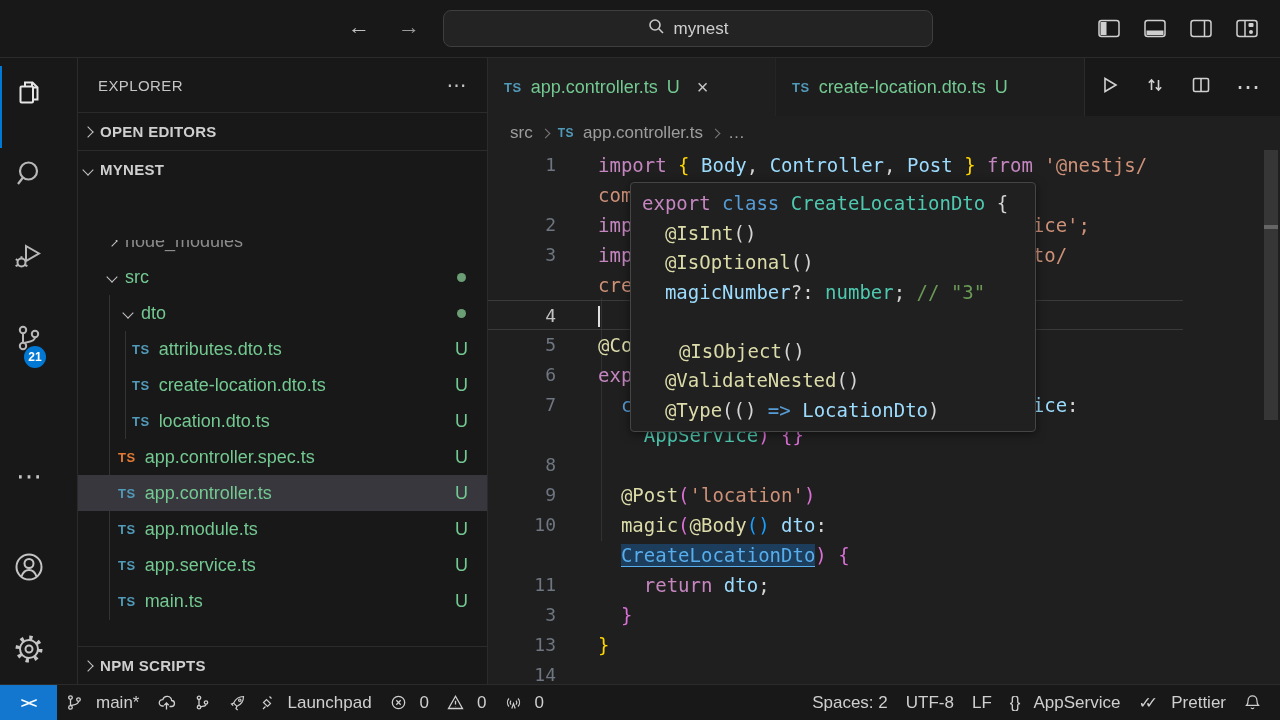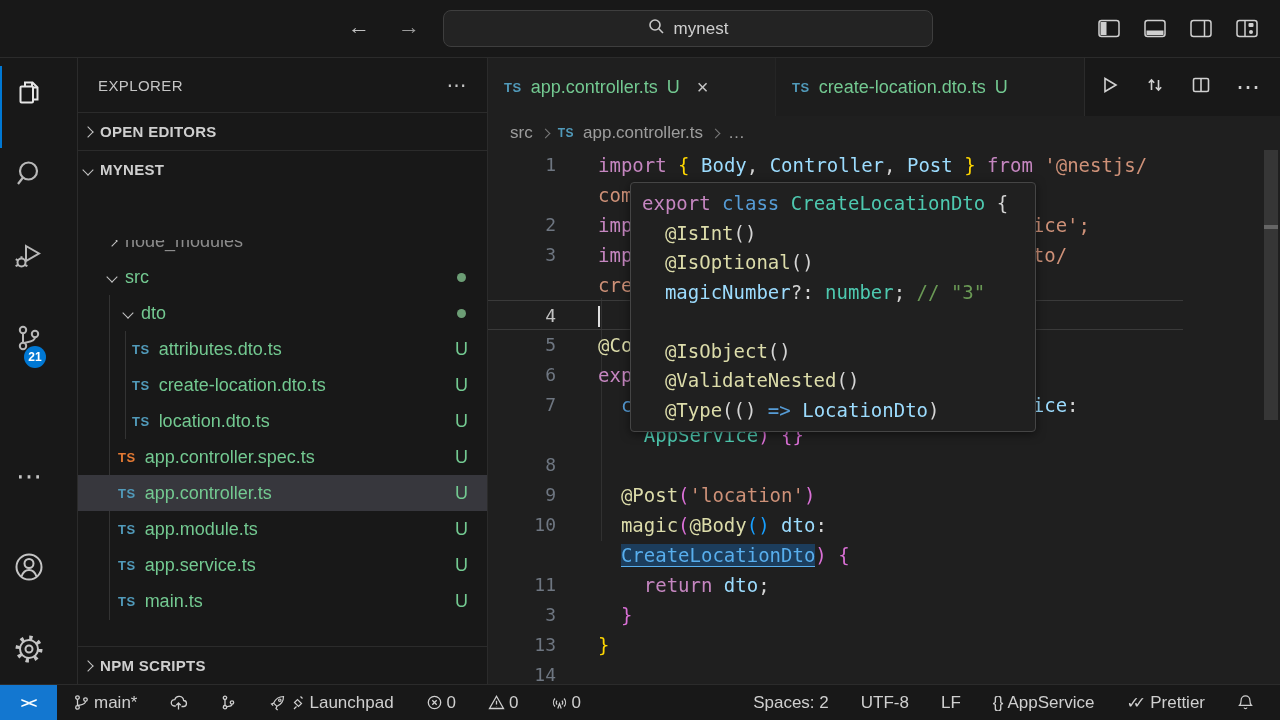--- a/index.html
+++ b/index.html
@@ -81,21 +81,21 @@
          box-shadow:0 2px 10px rgba(0,0,0,.5);z-index:40;font-size:19px;box-sizing:border-box}
   .hover-sect{padding:6px 11px}
   .hover-sect.first{border-bottom:1px solid #454545}
   .hrow{height:29.5px;line-height:29.5px;white-space:pre}
 
   
   .statusbar{position:absolute;left:0;bottom:0;width:1280px;height:36px;background:#181818;border-top:1px solid #2b2b2b;
              display:flex;align-items:center;font-size:17px;color:#cfcfcf;box-sizing:border-box}
   .remote{width:57px;height:100%;background:#1377d0;color:#fff;display:flex;align-items:center;justify-content:center;
           font-size:15px;font-weight:bold;letter-spacing:-1px;flex:none;cursor:pointer}
-  .sb-item{display:flex;align-items:center;gap:4px;padding:0 16px;height:100%;cursor:pointer;white-space:nowrap}
+  .sb-item{display:flex;align-items:center;gap:13px;padding:0 9px;height:100%;cursor:pointer;white-space:nowrap}
   .sb-item svg{display:block}
   .sb-right{margin-left:auto;display:flex;align-items:center;padding-right:10px}
   .braces-glyph{font-size:16px;color:#cfcfcf}
   .dcheck{letter-spacing:-7px;margin-right:7px;font-size:16px}
 </style>
 </head>
 <body>
 
 <div class="titlebar">
   <div class="nav">
@@ -343,21 +343,21 @@
   </div>
 </div>
 
 <div class="hover mono" id="hover">
     <div class="hover-sect">
       <div class="hrow"><span style="color: rgb(197, 134, 192);">export</span><span style="color: rgb(212, 212, 212);"> </span><span style="color: rgb(86, 156, 214);">class</span><span style="color: rgb(212, 212, 212);"> </span><span style="color: rgb(78, 201, 176);">CreateLocationDto</span><span style="color: rgb(212, 212, 212);"> {</span></div>
       <div class="hrow"><span style="color: rgb(212, 212, 212);">  </span><span style="color: rgb(220, 220, 170);">@IsInt</span><span style="color: rgb(212, 212, 212);">()</span></div>
       <div class="hrow"><span style="color: rgb(212, 212, 212);">  </span><span style="color: rgb(220, 220, 170);">@IsOptional</span><span style="color: rgb(212, 212, 212);">()</span></div>
       <div class="hrow"><span style="color: rgb(212, 212, 212);">  </span><span style="color: rgb(156, 220, 254);">magicNumber</span><span style="color: rgb(212, 212, 212);">?: </span><span style="color: rgb(78, 201, 176);">number</span><span style="color: rgb(212, 212, 212);">; </span><span style="color: rgb(106, 153, 85);">// "3"</span></div>
       <div class="hrow"></div>
-      <div class="hrow"><span style="color: rgb(212, 212, 212);">  </span><span style="color: rgb(220, 220, 170);">@IsObject</span><span style="color: rgb(212, 212, 212);">()</span></div>
+      <div class="hrow"><span style="color: rgb(212, 212, 212);">  </span><span style="color: rgb(220, 220, 170); margin-left: 14px;">@IsObject</span><span style="color: rgb(212, 212, 212);">()</span></div>
       <div class="hrow"><span style="color: rgb(212, 212, 212);">  </span><span style="color: rgb(220, 220, 170);">@ValidateNested</span><span style="color: rgb(212, 212, 212);">()</span></div>
       <div class="hrow"><span style="color: rgb(212, 212, 212);">  </span><span style="color: rgb(220, 220, 170);">@Type</span><span style="color: rgb(212, 212, 212);">(() </span><span style="color: rgb(86, 156, 214);">=&gt;</span><span style="color: rgb(212, 212, 212);"> </span><span style="color: rgb(156, 220, 254);">LocationDto</span><span style="color: rgb(212, 212, 212);">)</span></div>
     </div>
   </div>
 
 <div class="statusbar">
   <div class="remote">&gt;&lt;</div>
   <div id="sb-left" style="display:flex;align-items:center;height:100%">
       <div class="sb-item">
         <span style="display: flex; align-items: center;">

